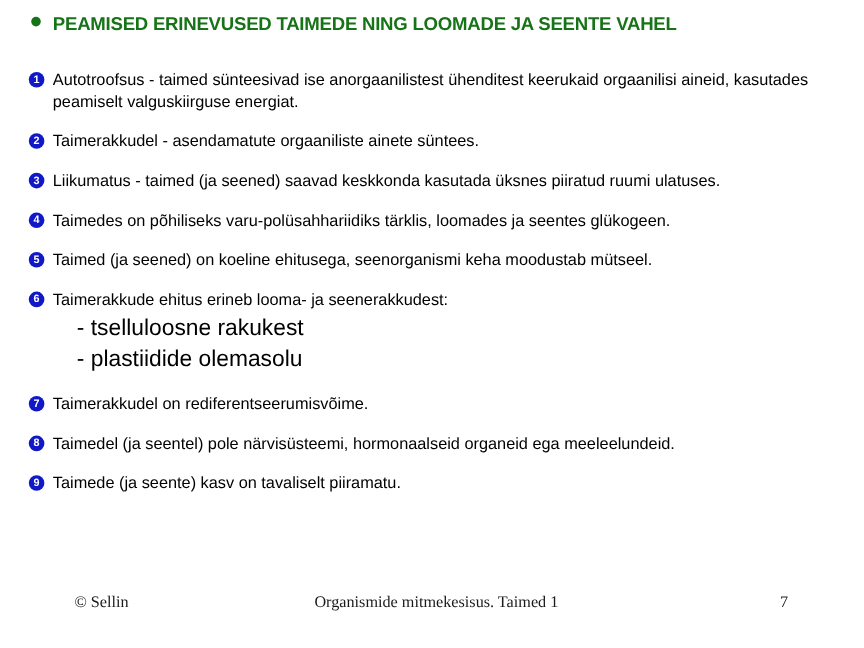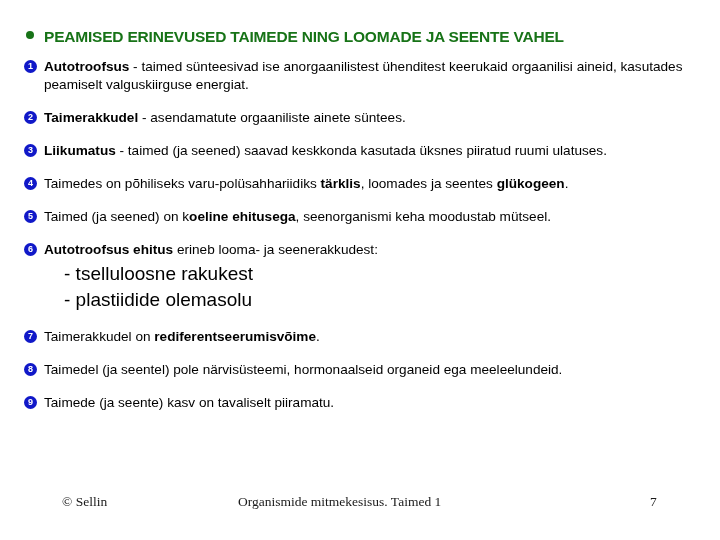--- a/index.html
+++ b/index.html
@@ -21,21 +21,21 @@
     width: 720px;
     height: 540px;
     box-sizing: border-box;
     padding: 0;
   }
 
   
   .title-row {
     position: absolute;
     left: 26px;
-    top: 28px;
+    top: 12px;
     right: 20px;
     display: flex;
     align-items: baseline;
   }
   .title-bullet {
     width: 8px;
     height: 8px;
     border-radius: 50%;
     background: #177317;
     flex: 0 0 auto;
@@ -75,21 +75,21 @@
     height: 13px;
     border-radius: 50%;
     background: #1018c8;
     color: #ffffff;
     font-size: 9px;
     font-weight: bold;
     line-height: 13px;
     text-align: center;
     font-family: "Liberation Sans", sans-serif;
   }
-  .item b { font-weight: bold; }
+  .item b { font-weight: normal; }
 
   .subitems {
     margin-top: 1px;
     padding-left: 20px;
   }
   .subitem {
     font-size: 19px;
     line-height: 1.38;
     white-space: pre;
   }
@@ -107,21 +107,21 @@
     color: #1a1a1a;
   }
   .footer-left {
     position: absolute;
     left: 62px;
     top: 0;
     white-space: nowrap;
   }
   .footer-center {
     position: absolute;
-    left: 238px;
+    left: 262px;
     top: 0;
     white-space: nowrap;
     text-align: center;
   }
   .footer-right {
     position: absolute;
     left: 650px;
     top: 0;
     white-space: nowrap;
   }
@@ -158,21 +158,21 @@
       <span>Taimedes on põhiliseks varu-polüsahhariidiks </span><b>tärklis</b><span>, loomades ja seentes </span><b>glükogeen</b><span>.</span>
     </div>
 
     <div class="item sp-wide">
       <span class="num-bullet">5</span>
       <span>Taimed (ja seened) on k</span><b>oeline ehitusega</b><span>, seenorganismi keha moodustab mütseel.</span>
     </div>
 
     <div class="item sp-wide">
       <span class="num-bullet">6</span>
-      <b>Autotroofsus ehitus</b><span> erineb looma- ja seenerakkudest:</span>
+      <b>Taimerakkude ehitus</b><span> erineb looma- ja seenerakkudest:</span>
       <div class="subitems">
         <div class="subitem">- tselluloosne rakukest</div>
         <div class="subitem">- plastiidide olemasolu</div>
       </div>
     </div>
 
     <div class="item sp-wide">
       <span class="num-bullet">7</span>
       <span>Taimerakkudel on </span><b>rediferentseerumisvõime</b><span>.</span>
     </div>

